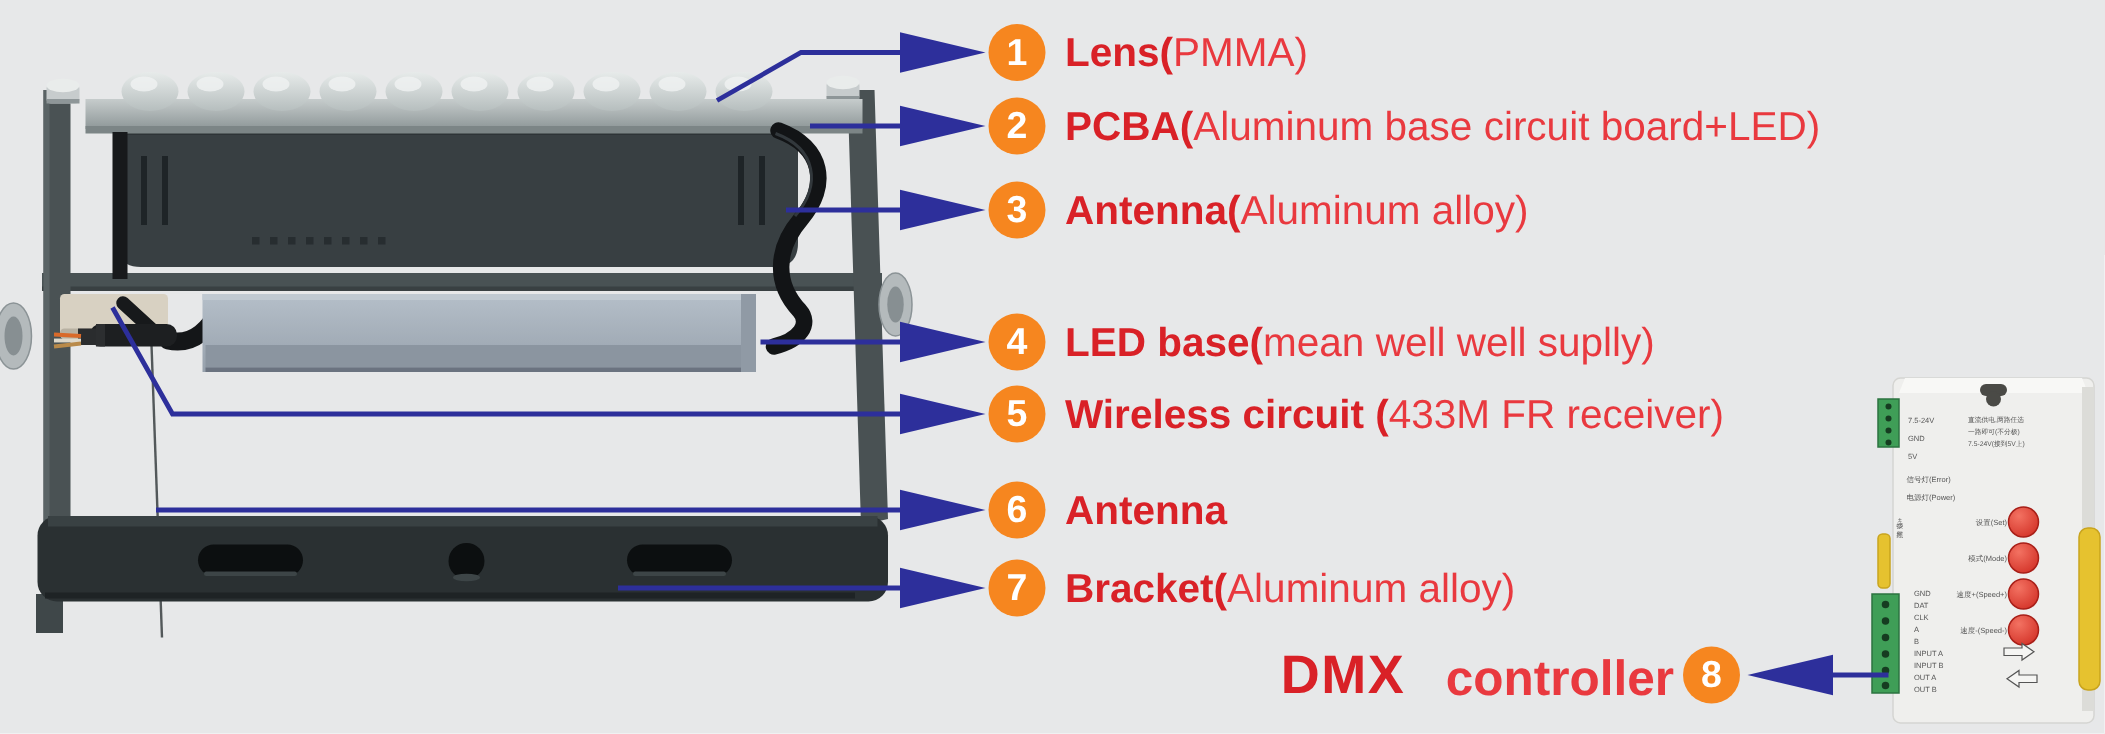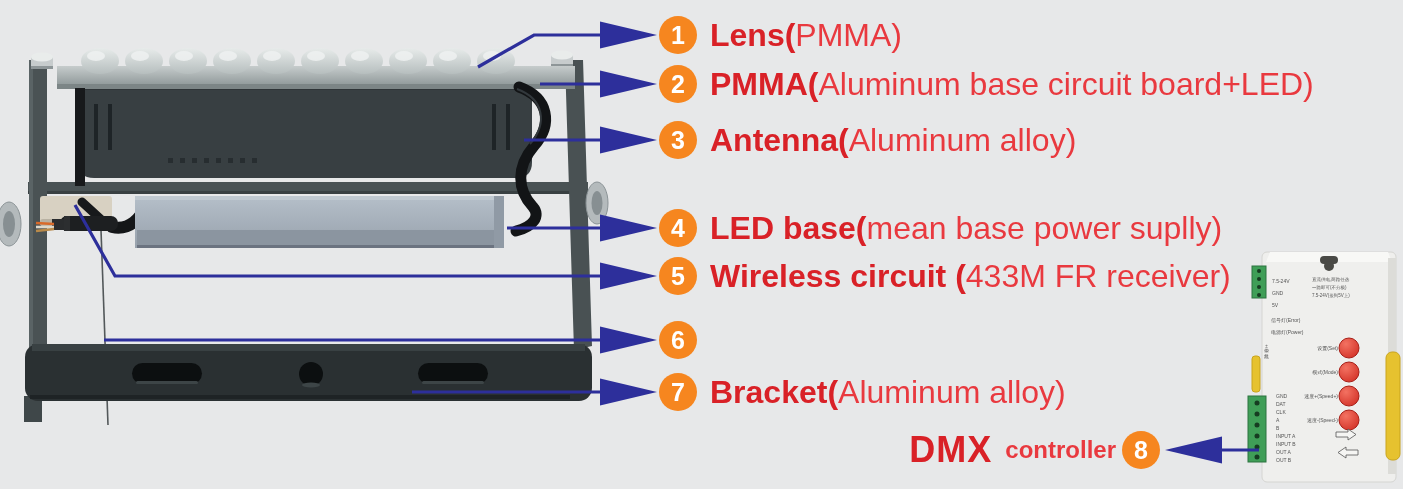--- a/index.html
+++ b/index.html
@@ -10,27 +10,27 @@
     --arrow-navy:#2d2f9b;
   }
   html,body{margin:0;padding:0}
   body{font-family:"Liberation Sans","DejaVu Sans",sans-serif;background:#fff}
   #stage{position:relative;width:1403px;height:489px;background:var(--background);overflow:hidden}
   #art{position:absolute;left:0;top:0}
 
   .label-row{position:absolute;left:659px;display:flex;align-items:center;gap:13px;height:38px;white-space:nowrap}
   .badge{width:38px;height:38px;border-radius:50%;background:var(--badge-orange);color:#fff;
          font-weight:700;font-size:25px;display:flex;align-items:center;justify-content:center;flex:0 0 38px}
-  .label-text{font-size:32px;color:var(--label-red)}
+  .label-text{font-size:27px;color:var(--label-red)}
   .label-text b{color:var(--label-red-bold);font-weight:700}
   .label-text i{font-style:normal;font-weight:400}
 
-  .dmx-text{position:absolute;right:287px;top:429px;display:flex;align-items:center;gap:13px;white-space:nowrap}
+  .dmx-text{position:absolute;right:287px;top:429px;display:flex;align-items:flex-end;gap:27px;white-space:nowrap}
   .dmx-bold{font-size:36px;font-weight:900;color:var(--label-red-bold);letter-spacing:1px}
-  .dmx-rest{font-size:24px;font-weight:700;color:var(--label-red)}
+  .dmx-rest{font-size:33px;font-weight:700;color:var(--label-red)}
   .badge8{position:absolute;left:1122px;top:431px}
 
   
   .ctrl{position:absolute;left:1262px;top:252px;width:134px;height:230px;color:#555}
   .c-power{position:absolute;left:10px;top:23px;font-size:5px;line-height:12px}
   .c-info{position:absolute;left:50px;top:24px;width:58px;font-size:4.5px;line-height:8px}
   .c-status{position:absolute;left:9px;top:62px;font-size:5px;line-height:12px}
   .c-btn{position:absolute;right:58px;font-size:5px;text-align:right;white-space:nowrap}
   .c-pins{position:absolute;left:14px;top:140px;font-size:5px;line-height:8px}
   .c-pins span{display:block}
@@ -265,36 +265,37 @@
     <polygon points="1165,450 1222,436.5 1222,463.5"></polygon>
   </g>
 </svg>
 
 <div class="label-row" style="top:16px">
   <span class="badge">1</span>
   <span class="label-text"><b>Lens(</b><i>PMMA)</i></span>
 </div>
 <div class="label-row" style="top:65px">
   <span class="badge">2</span>
-  <span class="label-text"><b>PMMA(</b><i>Aluminum base circuit board+LED)</i></span>
+  <span class="label-text"><b>PCBA(</b><i>Aluminum base circuit board+LED)</i></span>
 </div>
 <div class="label-row" style="top:121px">
   <span class="badge">3</span>
   <span class="label-text"><b>Antenna(</b><i>Aluminum alloy)</i></span>
 </div>
 <div class="label-row" style="top:209px">
   <span class="badge">4</span>
-  <span class="label-text"><b>LED base(</b><i>mean base power suplly)</i></span>
+  <span class="label-text"><b>LED base(</b><i>mean well well suplly)</i></span>
 </div>
 <div class="label-row" style="top:257px">
   <span class="badge">5</span>
   <span class="label-text"><b>Wireless circuit (</b><i>433M FR receiver)</i></span>
 </div>
 <div class="label-row" style="top:321px">
   <span class="badge">6</span>
+  <span class="label-text"><b>Antenna</b><i></i></span>
 </div>
 <div class="label-row" style="top:373px">
   <span class="badge">7</span>
   <span class="label-text"><b>Bracket(</b><i>Aluminum alloy)</i></span>
 </div>
 
 <div class="dmx-text">
   <span class="dmx-bold">DMX</span>
   <span class="dmx-rest">controller</span>
 </div>

